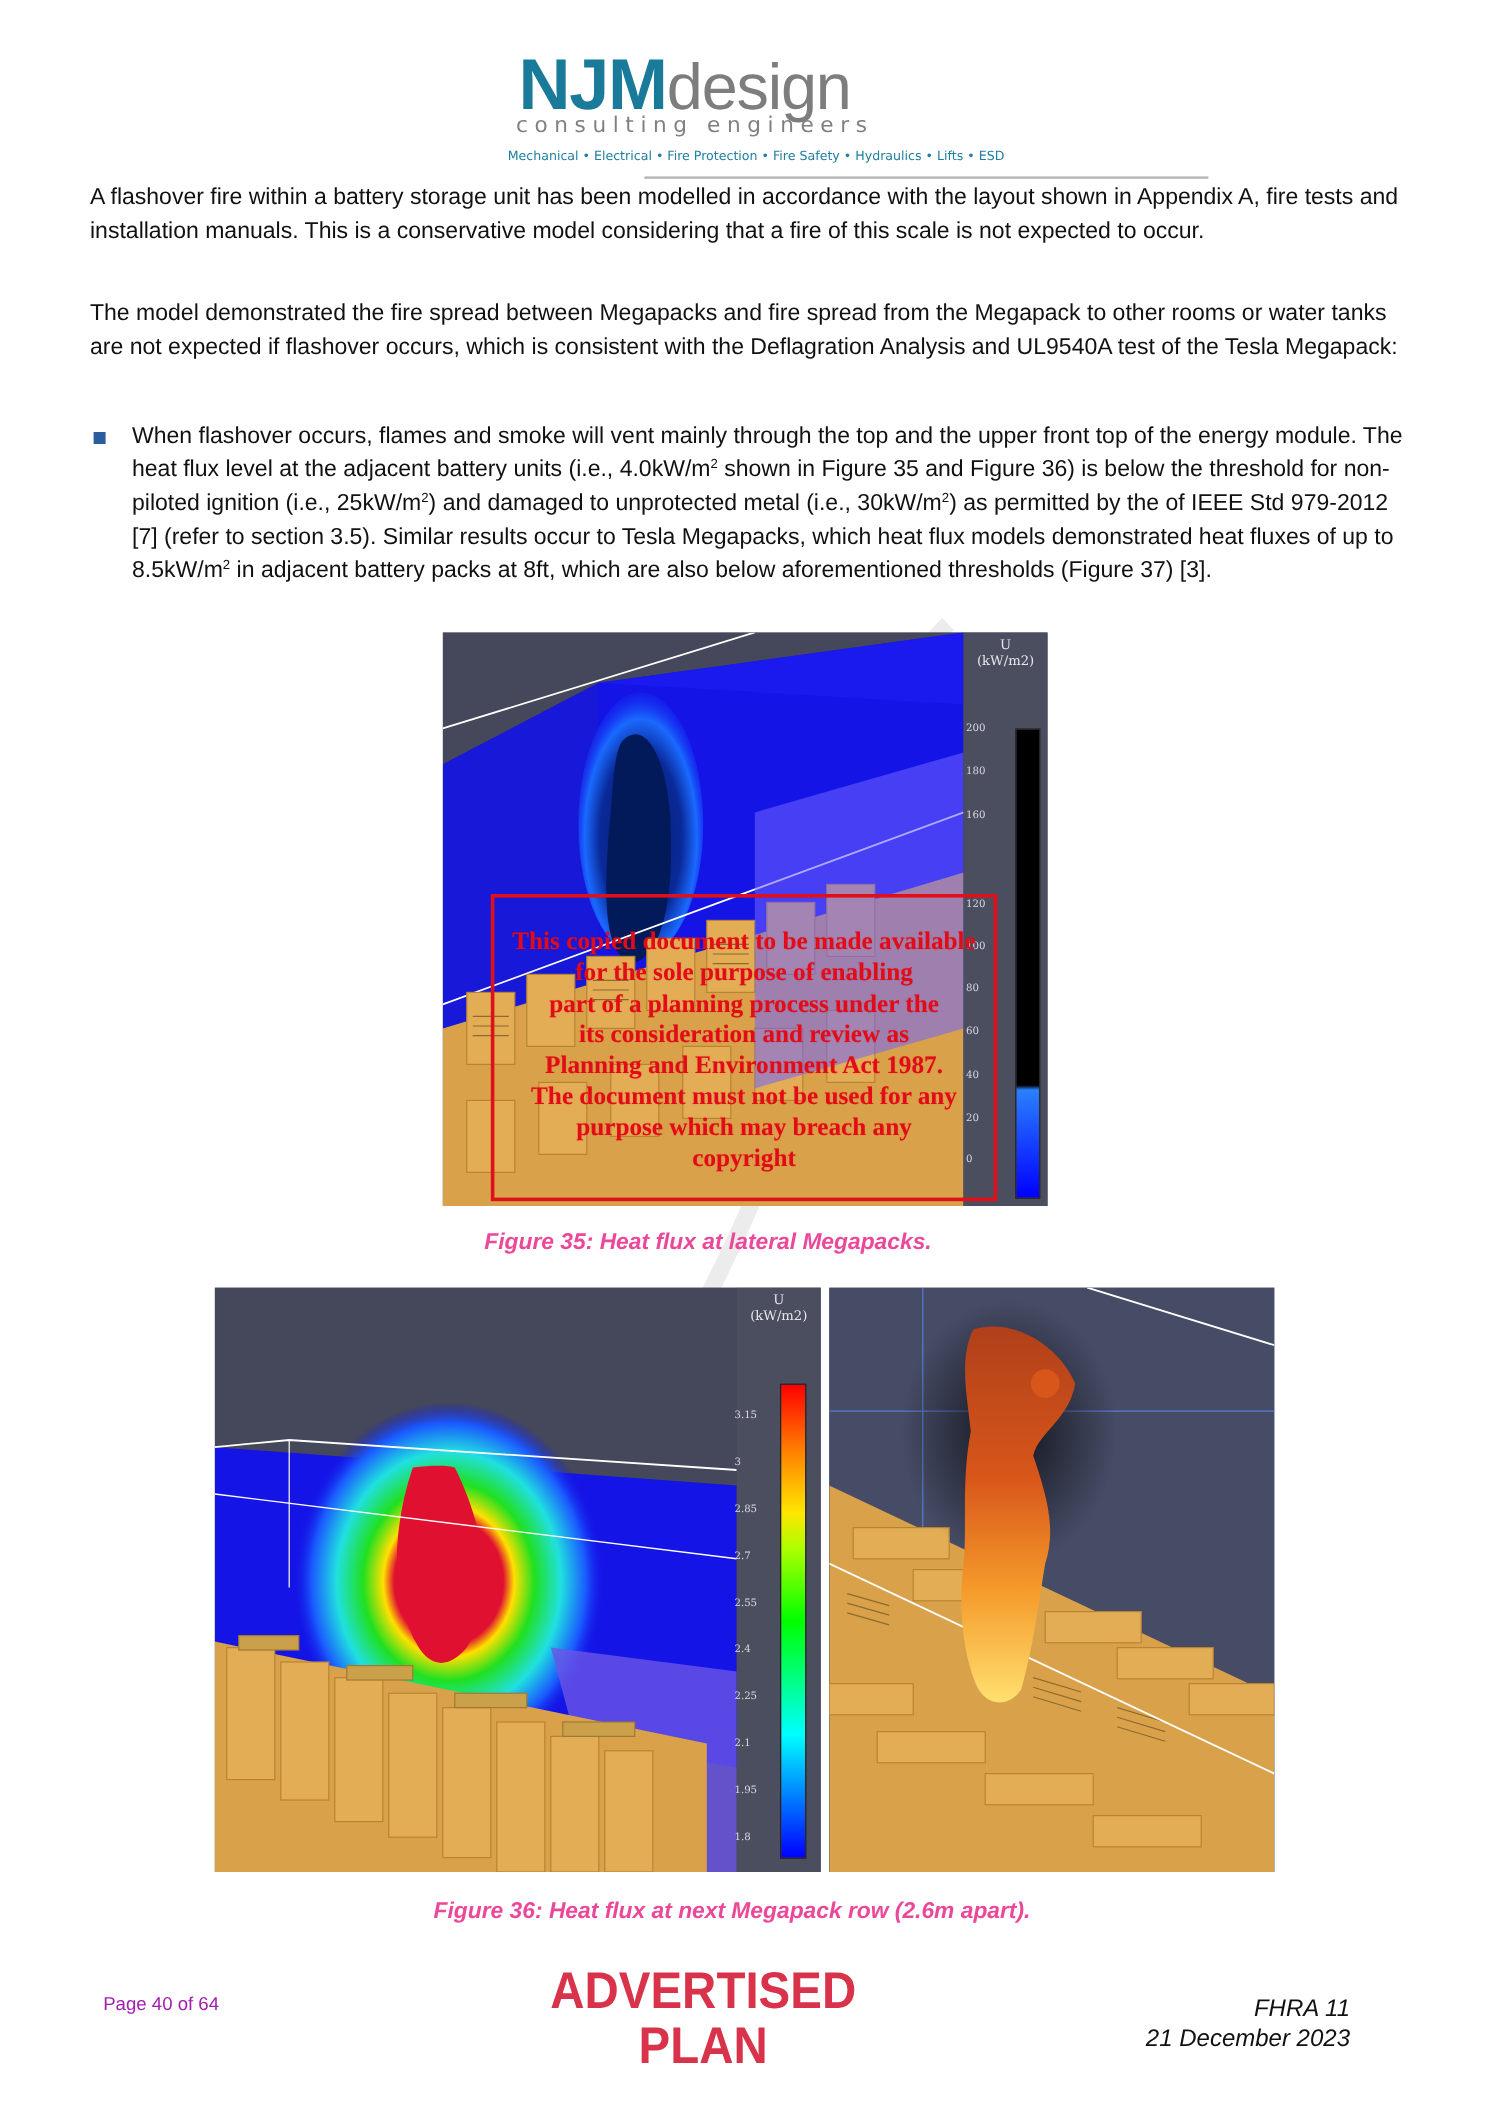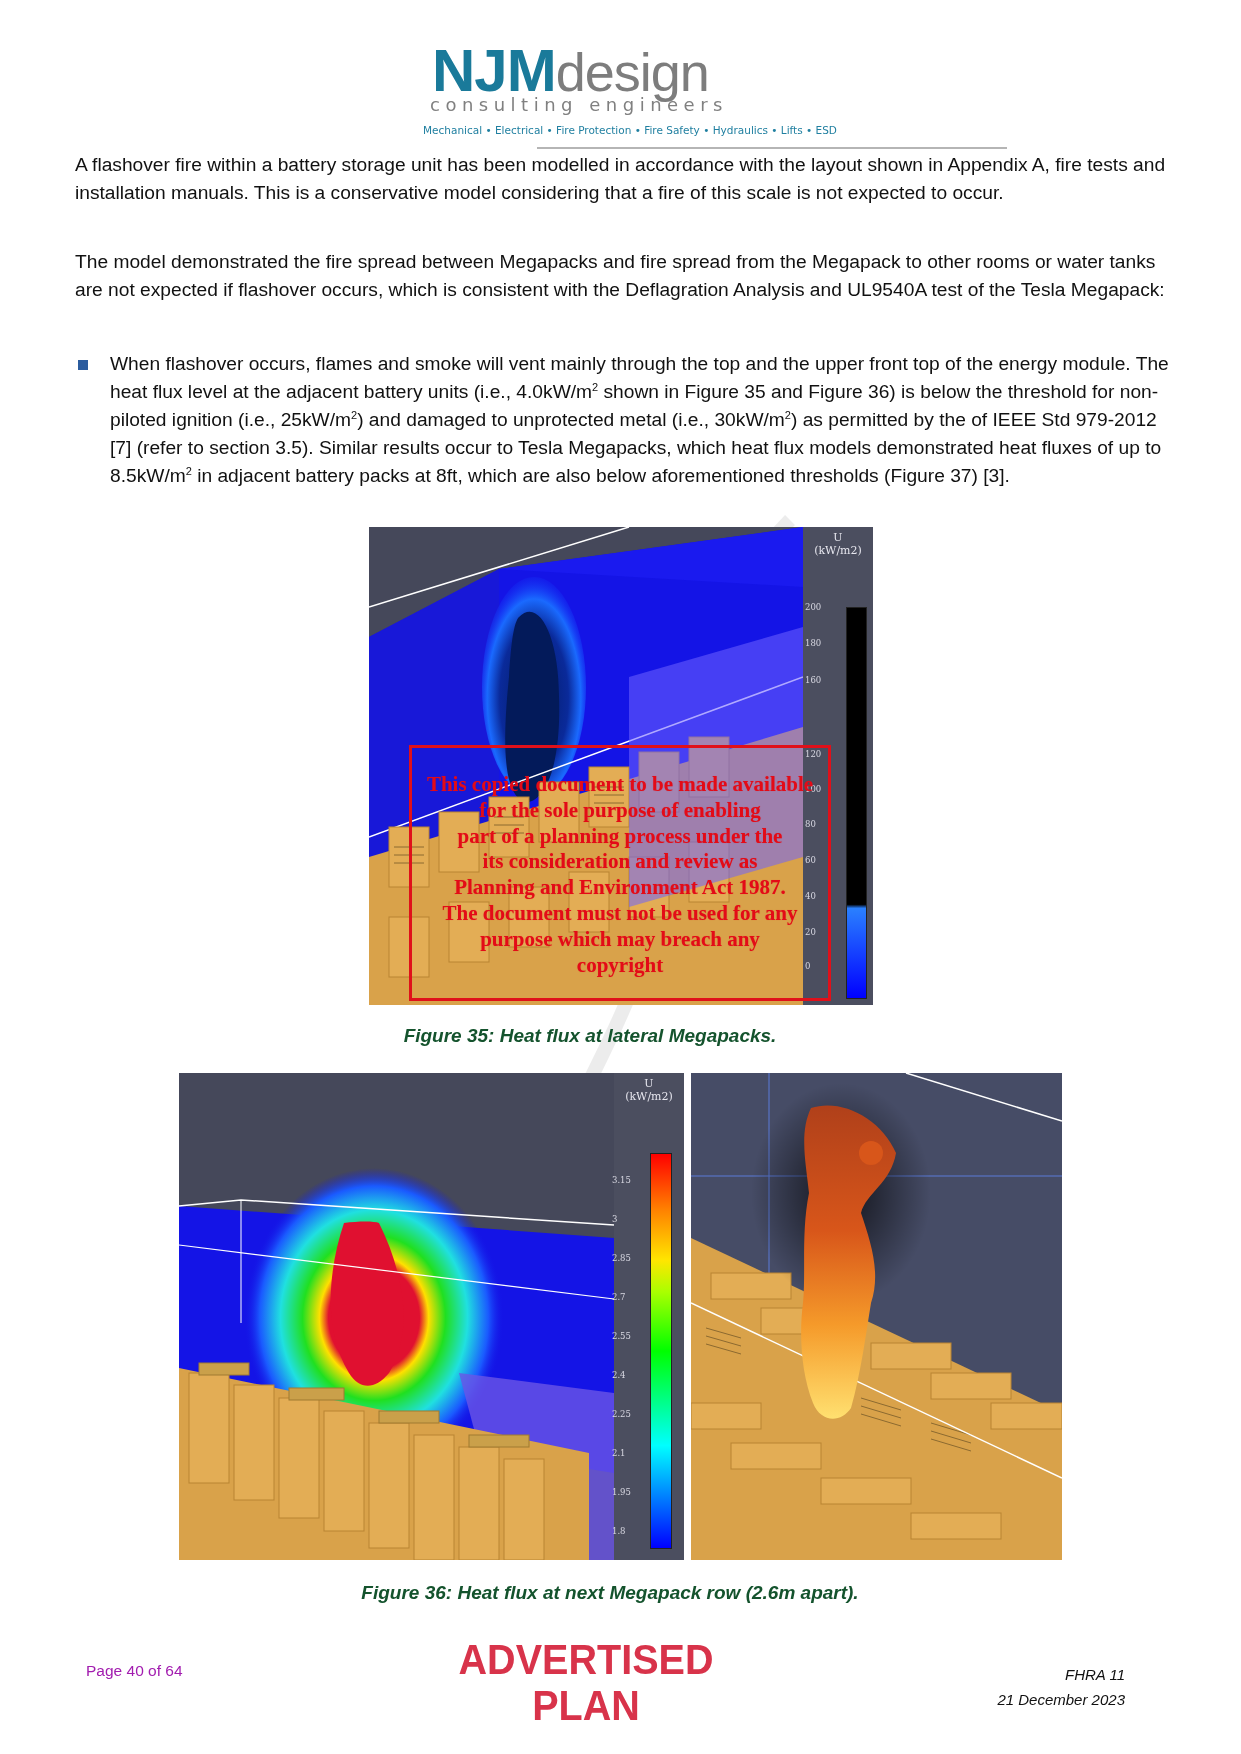--- a/index.html
+++ b/index.html
@@ -29,36 +29,36 @@
   .fig35-legend { position: absolute; left: 434px; top: 0; width: 70px; height: 478px; background: #4b4e5f; }
   .cb-title { position: absolute; top: 4px; width: 100%; text-align: center; font-family: "DejaVu Serif", serif; font-size: 11px; line-height: 13px; color: #e6e6ee; }
   .cb-bar35 { position: absolute; left: 43px; top: 80px; width: 19px; height: 390px; background: linear-gradient(to bottom, #000 0%, #000 76%, #2a80ff 77%, #0000ff 100%); border: 1px solid #222; }
   .cb-tick { position: absolute; font-family: "DejaVu Serif", serif; font-size: 8.5px; color: #d8d8e2; text-align: left; width: 32px; }
 
   
   .wm-box { position: absolute; left: 409px; top: 745px; width: 422px; height: 256px; border: 3px solid #e0101a; box-sizing: border-box; }
   .wm-text { position: absolute; left: 400px; top: 772px; width: 440px; text-align: center; font-family: "Liberation Serif", serif; font-weight: bold; font-size: 21px; line-height: 25.8px; color: #e30b17; text-shadow: 0 0 1px rgba(230,0,20,0.3); }
 
   
-  .caption { position: absolute; text-align: center; font-family: "Liberation Sans", sans-serif; font-style: italic; font-weight: bold; font-size: 19px; color: #14532d; }
+  .caption { position: absolute; text-align: center; font-family: "Liberation Sans", sans-serif; font-style: italic; font-weight: bold; font-size: 19px; color: #ec4899; }
   .cap35 { left: 330px; top: 1025px; width: 520px; }
   .cap36 { left: 230px; top: 1582px; width: 760px; }
 
   
   .fig36a { position: absolute; left: 179px; top: 1073px; width: 505px; height: 487px; background: #45485a; overflow: hidden; }
   .fig36a-scene { position: absolute; left: 0; top: 0; width: 435px; height: 487px; overflow: hidden; }
   .fig36a-legend { position: absolute; left: 435px; top: 0; width: 70px; height: 487px; background: #4b4e5f; }
   .cb-bar36 { position: absolute; left: 36px; top: 80px; width: 20px; height: 394px; background: linear-gradient(to bottom, #ff0000 0%, #ff8000 14%, #ffe600 27%, #aaff00 35%, #00ff00 50%, #00ff80 62%, #00ffff 74%, #0080ff 87%, #0000ff 100%); border: 1px solid #222; }
 
   
   .fig36b { position: absolute; left: 691px; top: 1073px; width: 371px; height: 487px; background: #464c66; overflow: hidden; }
 
   
   .footer-left { position: absolute; left: 86px; top: 1662px; font-family: "Liberation Sans", sans-serif; font-size: 15.5px; color: #a21caf; }
-  .footer-right { position: absolute; left: 860px; top: 1662px; width: 265px; text-align: right; font-family: "Liberation Sans", sans-serif; font-style: italic; font-size: 15px; line-height: 25px; color: #111; }
+  .footer-right { position: absolute; left: 860px; top: 1662px; width: 265px; text-align: right; font-family: "Liberation Sans", sans-serif; font-style: italic; font-size: 20px; line-height: 25px; color: #111; }
   .stamp { position: absolute; left: 436px; top: 1636px; width: 300px; text-align: center; font-family: "Liberation Sans", sans-serif; font-weight: bold; color: #d8334a; font-size: 43px; line-height: 46px; letter-spacing: 0px; transform: scaleX(0.92); }
 
   
   .faint-wm { position: absolute; left: 560px; top: 500px; width: 300px; height: 620px; pointer-events: none; opacity: 0.18; }
 </style>
 </head>
 <body>
 
 <div class="logo">
   <div class="logo-main">

